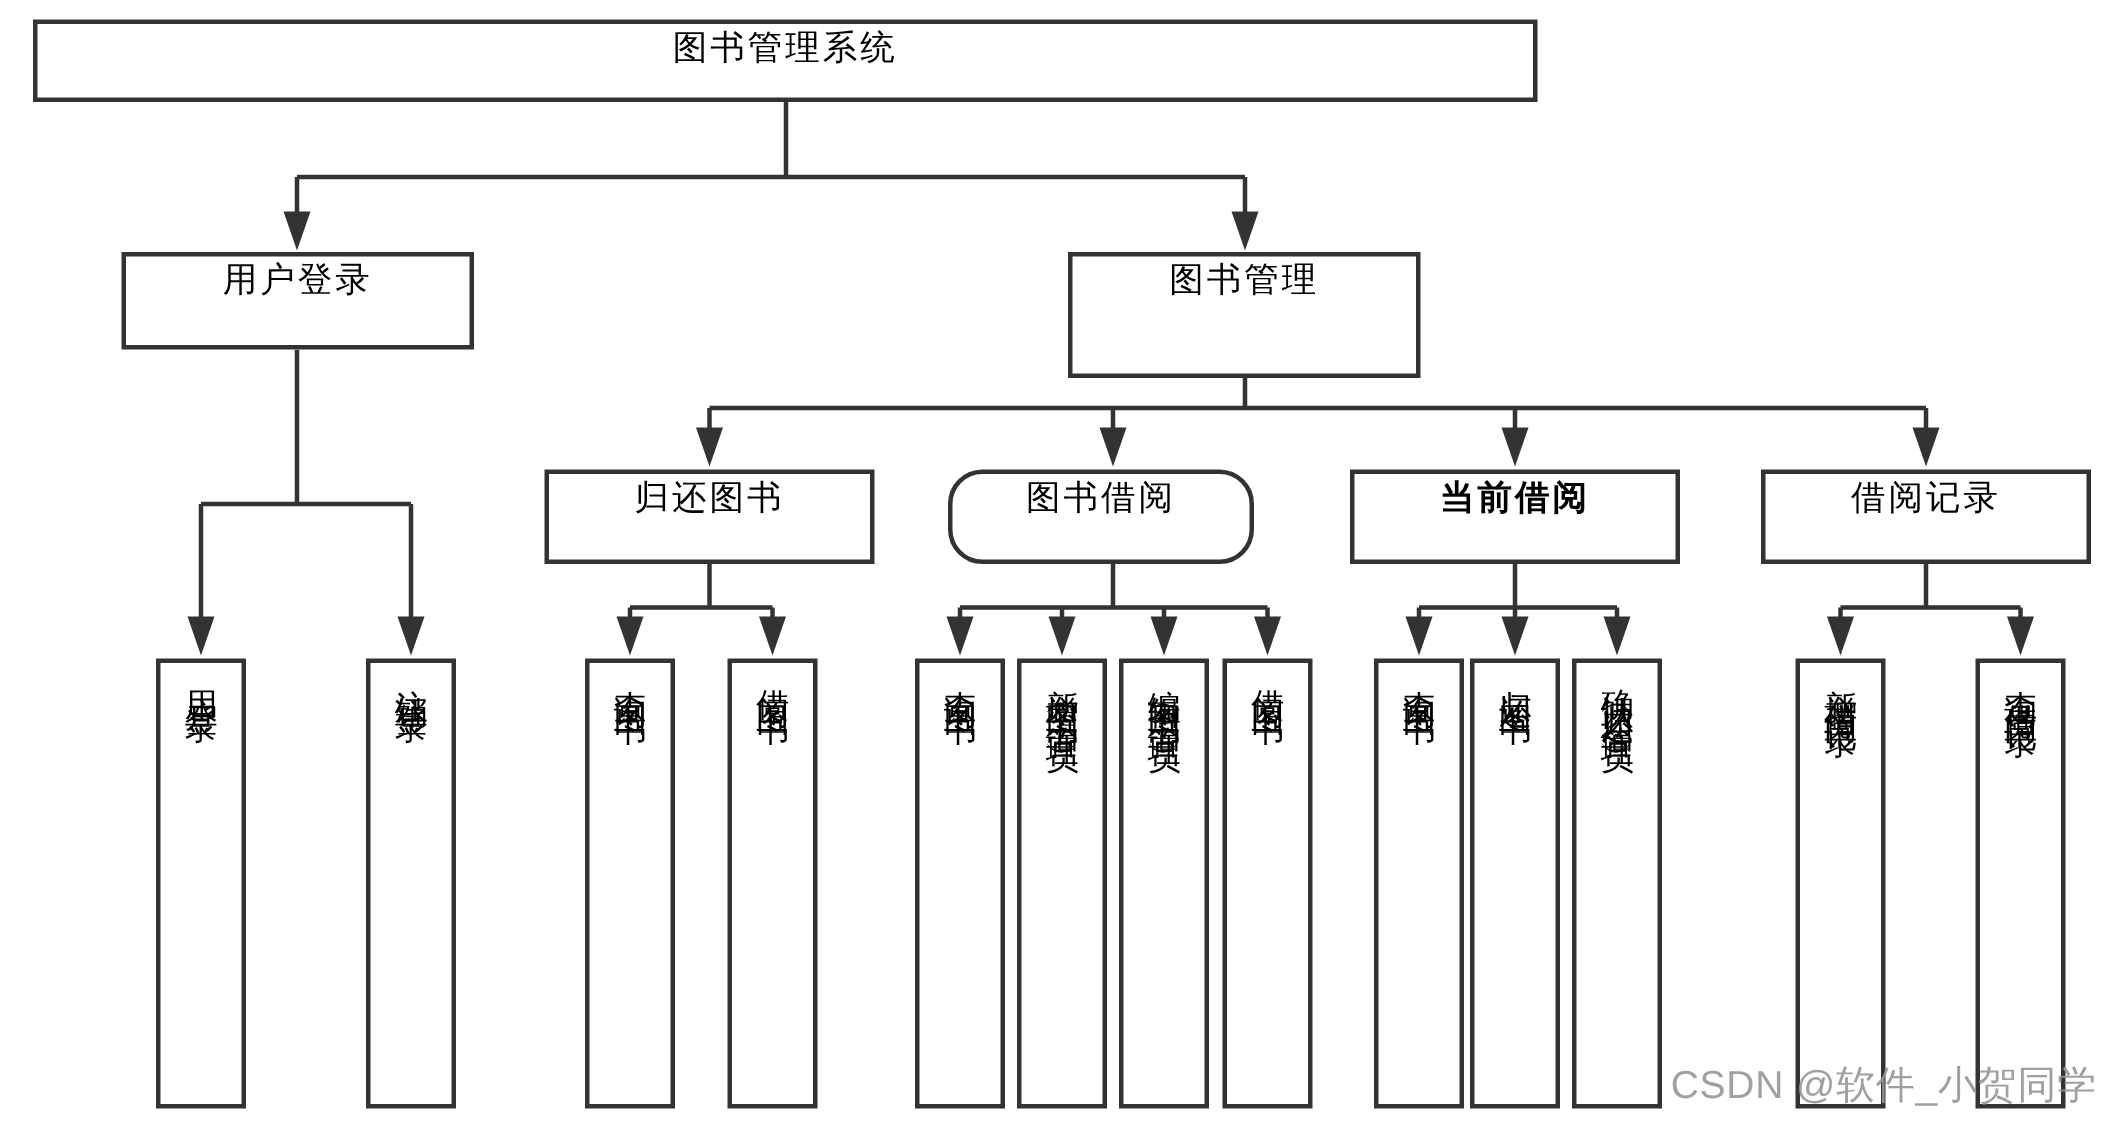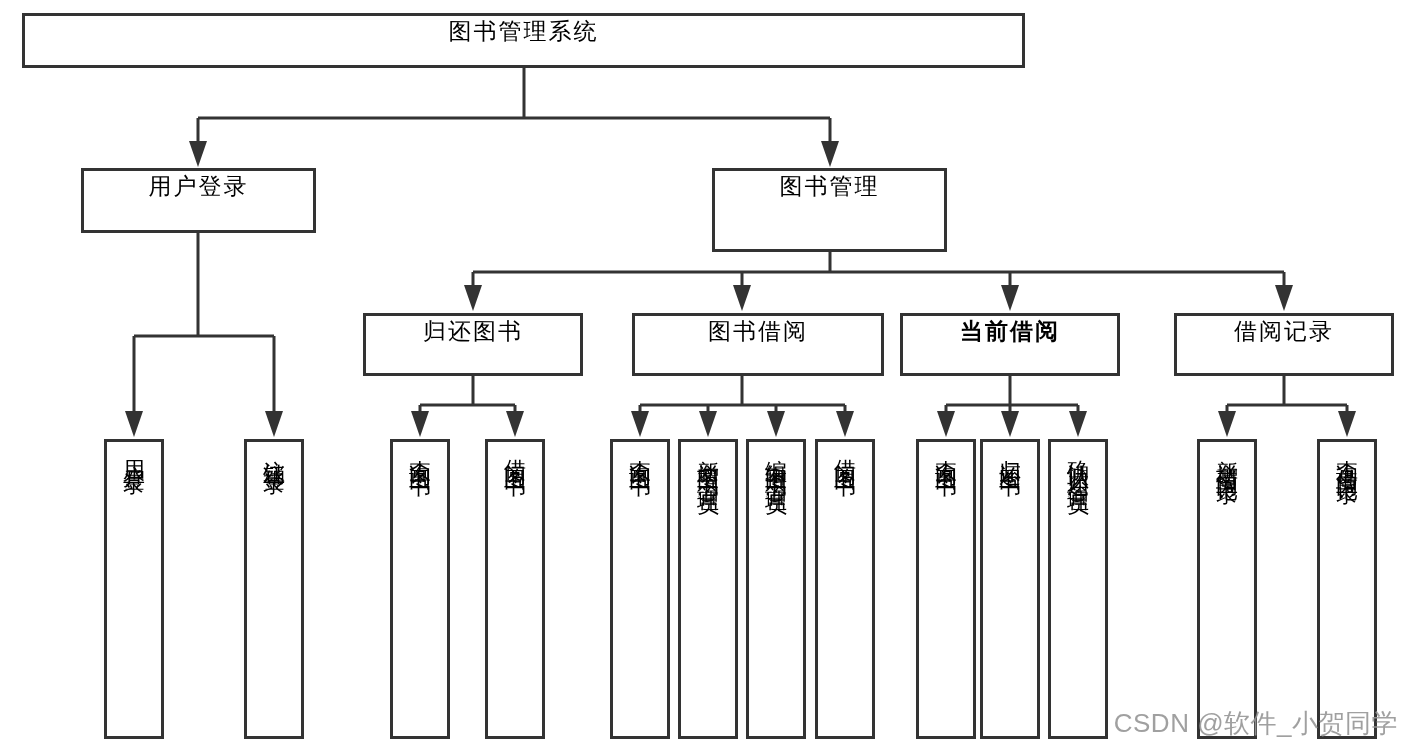--- a/index.html
+++ b/index.html
@@ -110,21 +110,21 @@
   <div class="box" style="left:81px; top:168px; width:235px; height:65px;">
     <span class="hlabel">用户登录</span>
   </div>
   <div class="box" style="left:712px; top:168px; width:235px; height:84px;">
     <span class="hlabel">图书管理</span>
   </div>
 
   <div class="box" style="left:363px; top:313px; width:220px; height:63px;">
     <span class="hlabel">归还图书</span>
   </div>
-  <div class="box" style="left:632px; top:313px; width:252px; height:63px;">
+  <div class="box" style="left:632px; top:313px; width:204px; height:63px;border-radius:23px;">
     <span class="hlabel">图书借阅</span>
   </div>
   <div class="box" style="left:900px; top:313px; width:220px; height:63px;font-weight:bold;">
     <span class="hlabel">当前借阅</span>
   </div>
   <div class="box" style="left:1174px; top:313px; width:220px; height:63px;">
     <span class="hlabel">借阅记录</span>
   </div>
 
   <div class="box" style="left:104px; top:439px; width:60px; height:300px;">

